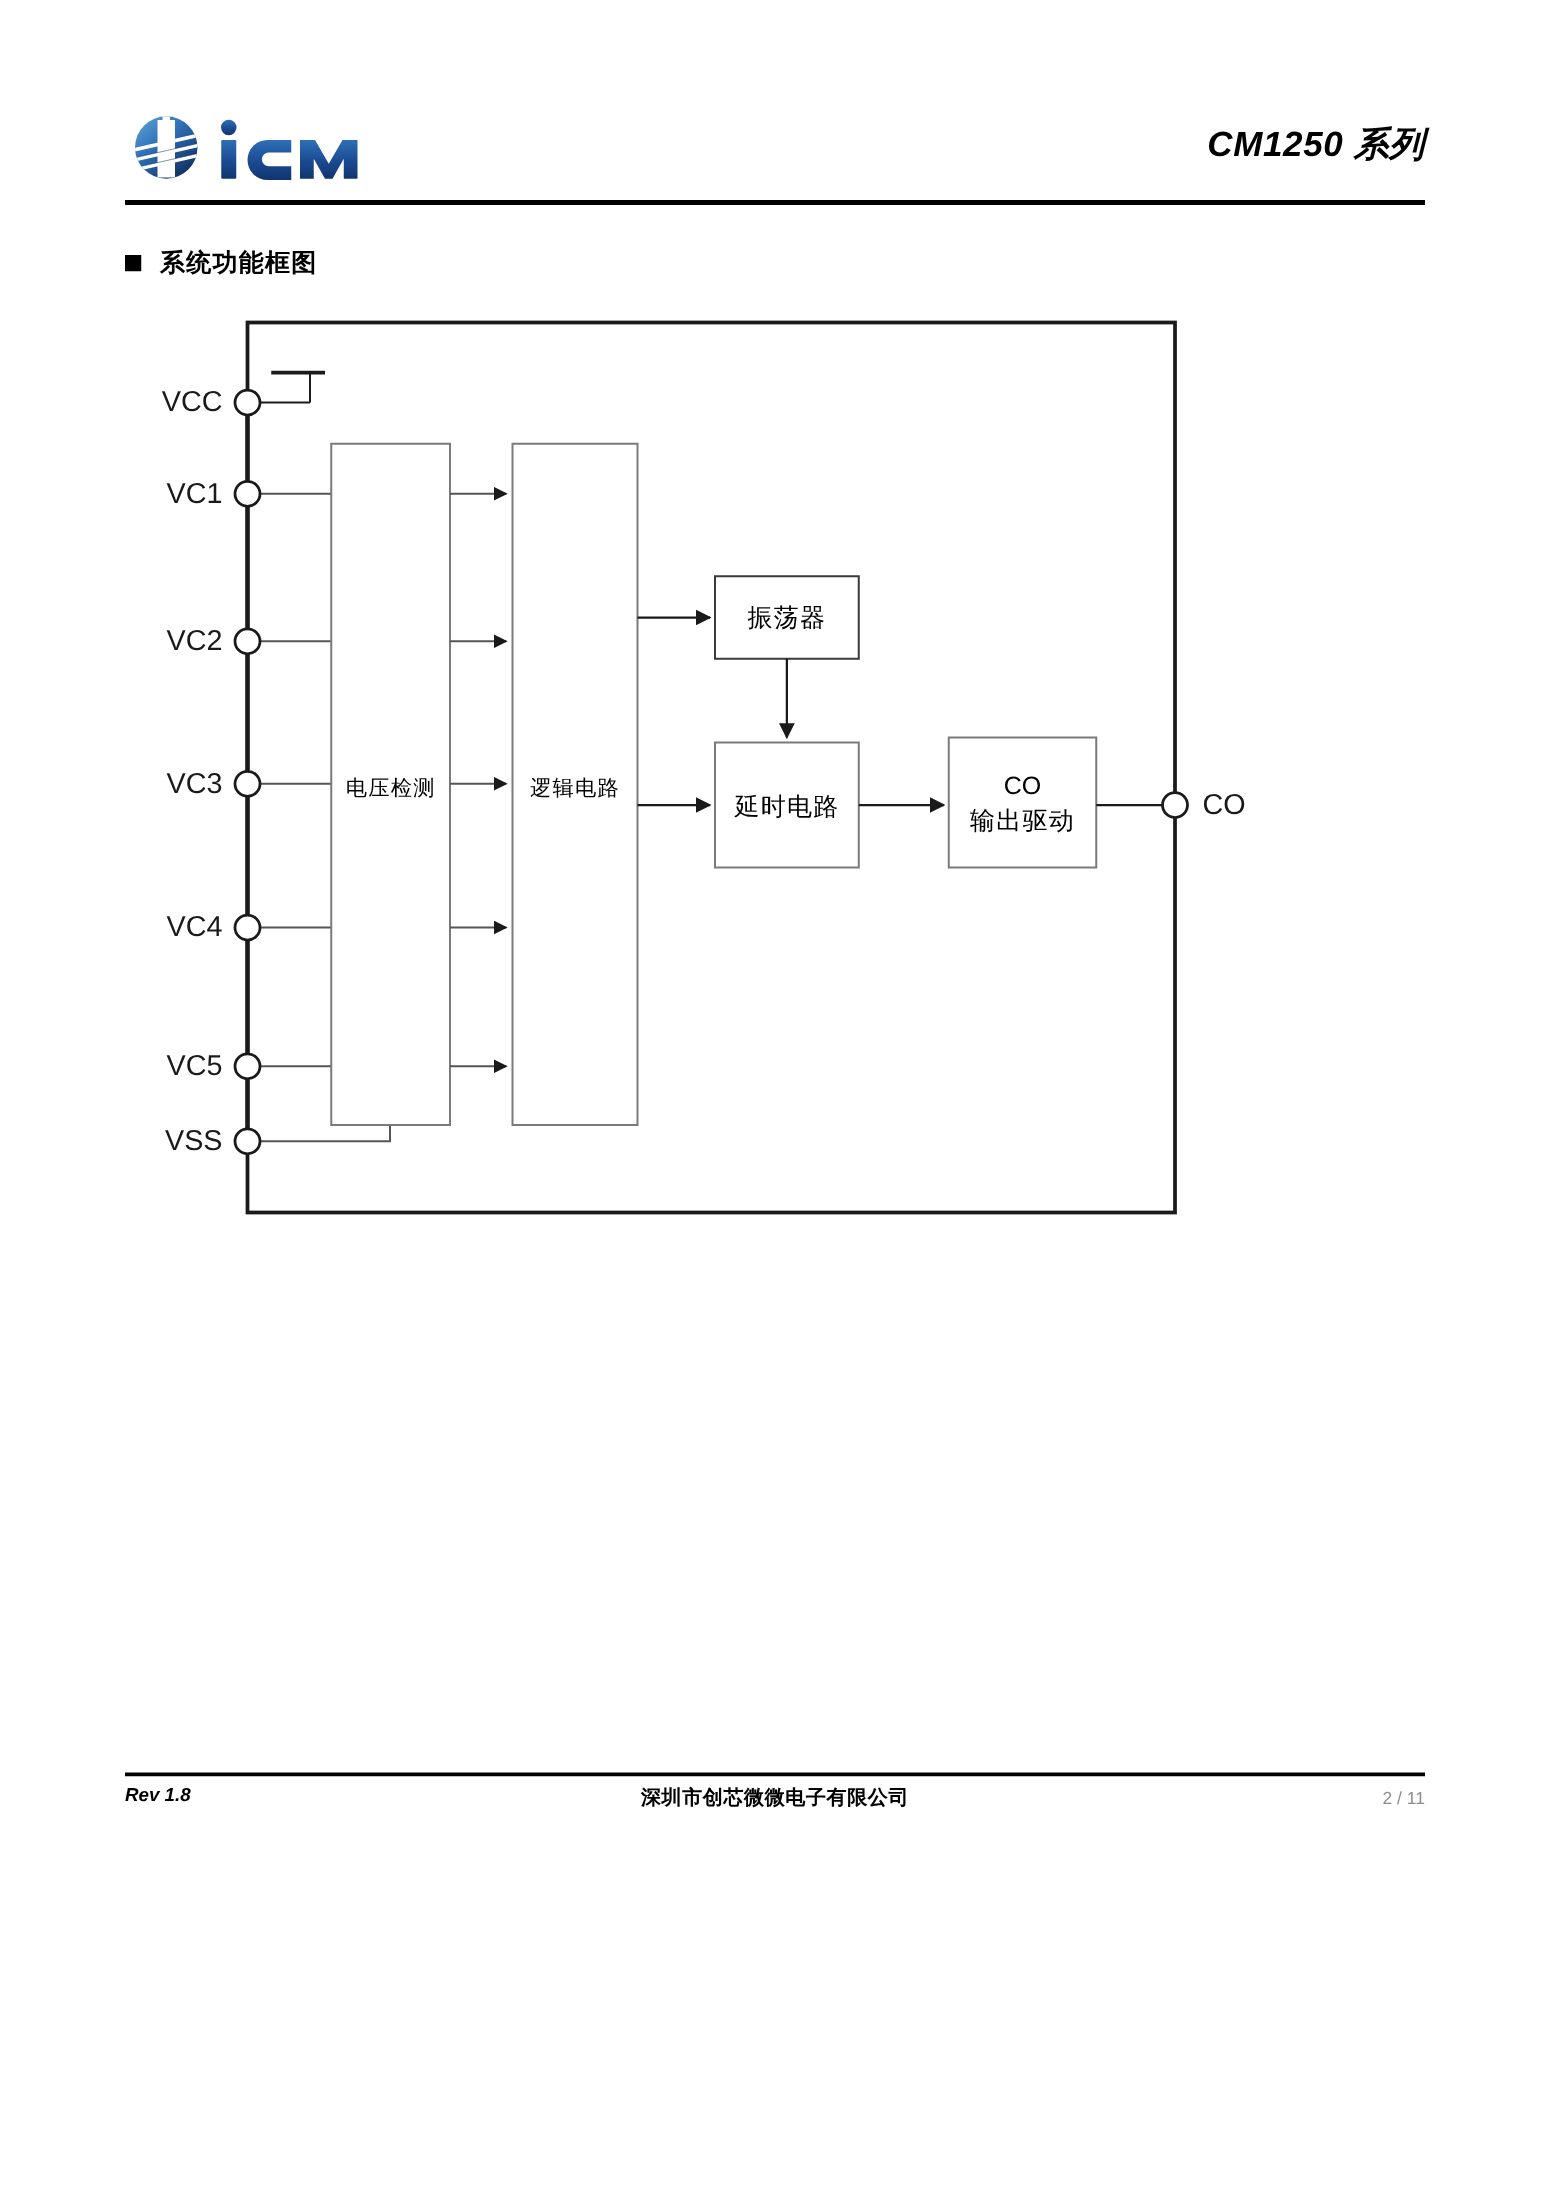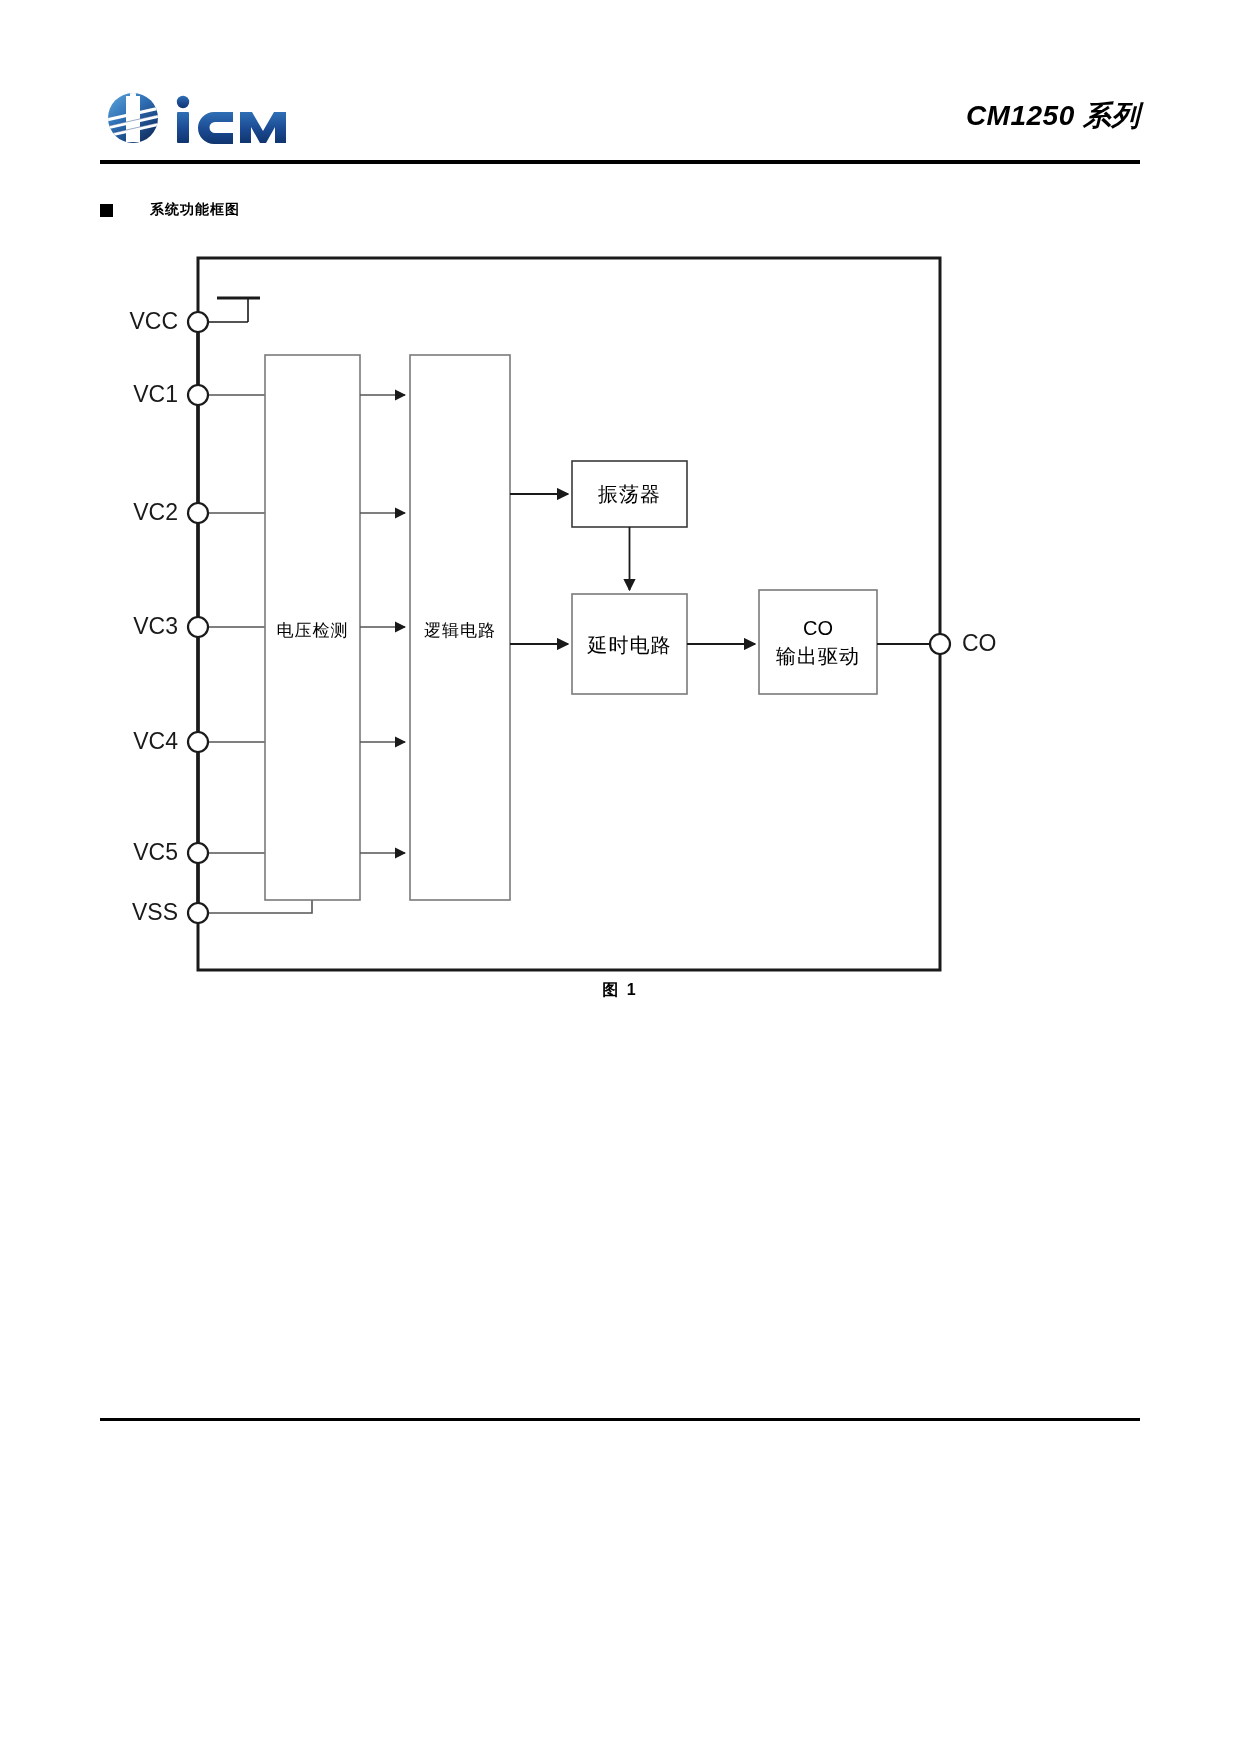--- a/index.html
+++ b/index.html
@@ -69,22 +69,22 @@
     align-items: center;
     height: 26px;
   }
   .bullet-square {
     width: 13px;
     height: 13px;
     background: #000000;
     display: inline-block;
   }
   .section-heading .label {
-    margin-left: 37px;
-    font-size: 14px;
+    margin-left: 15px;
+    font-size: 20px;
     font-weight: bold;
     letter-spacing: 1px;
   }
 
   
   .diagram {
     position: absolute;
     left: 100px;
     top: 250px;
     width: 1040px;
@@ -329,18 +329,22 @@
 
       <line x1="777" y1="394" x2="830" y2="394" stroke="#1a1a1a" stroke-width="1.8"></line>
 
       <g>
         <circle cx="840" cy="394" r="10" fill="#ffffff" stroke="#1a1a1a" stroke-width="2.2"></circle>
         <text class="dtext" x="862" y="401" font-size="23" fill="#1a1a1a">CO</text>
       </g>
 
     </svg>
 
-    <div class="fig-caption">图 1</div>
   </div>
 
   <div class="footer-rule"></div>
+  <div class="footer">
+    <span class="footer-left">Rev 1.8</span>
+    <span class="footer-center">深圳市创芯微微电子有限公司</span>
+    <span class="footer-right">2 / 11</span>
+  </div>
 
 </div>
 
 </body></html>

